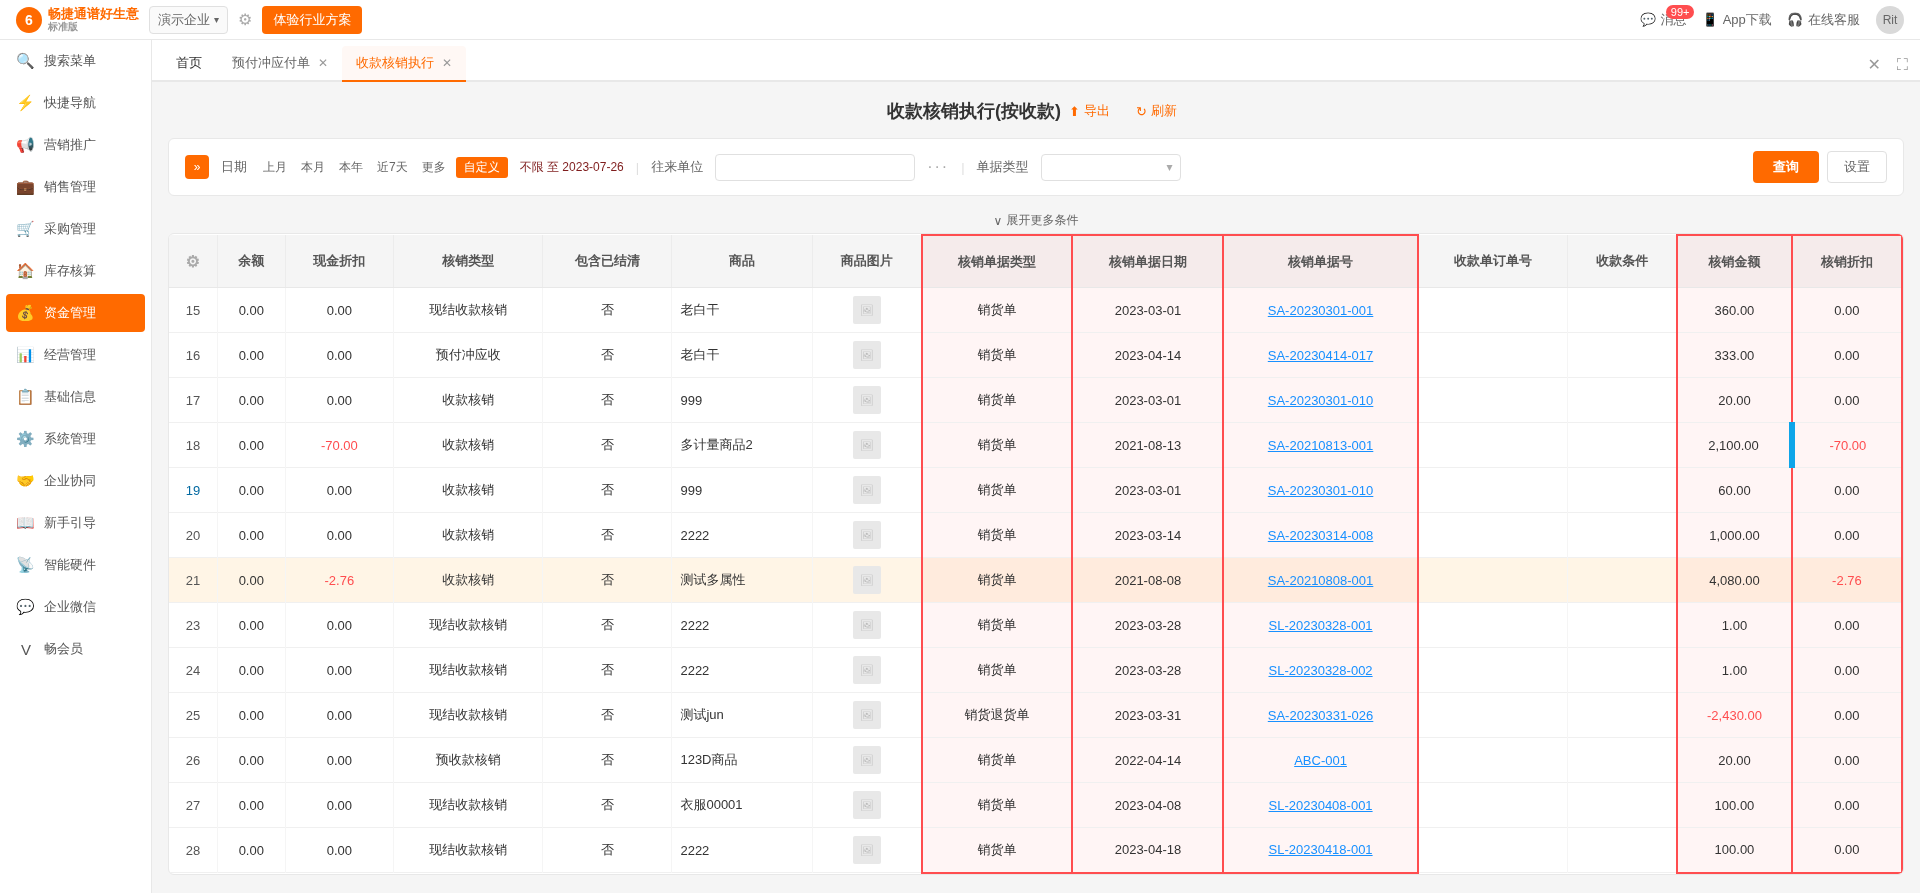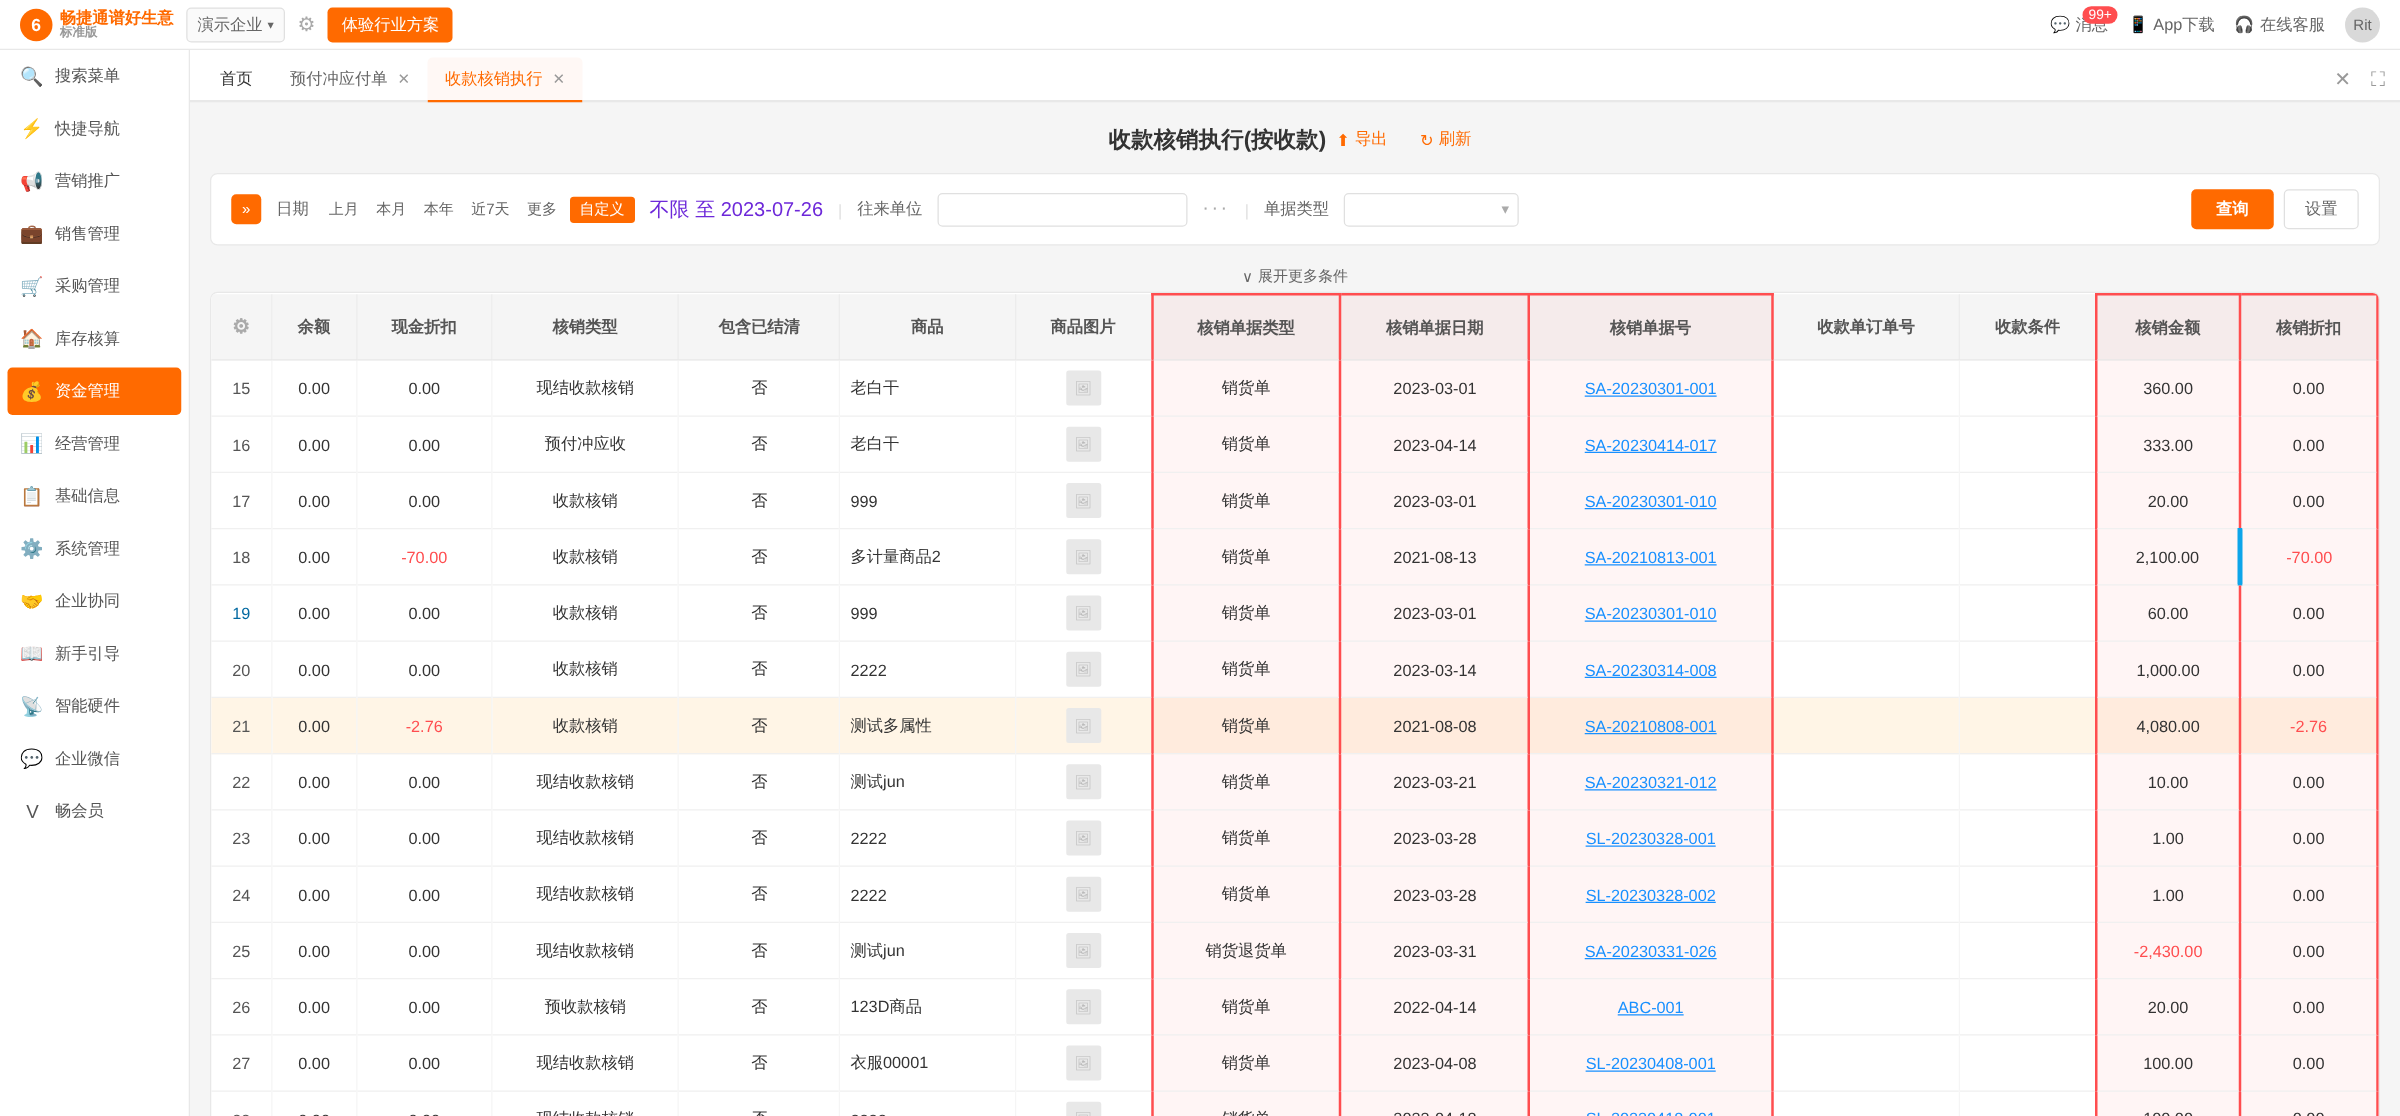--- a/index.html
+++ b/index.html
@@ -49,21 +49,21 @@
     .action-btn { display: flex; align-items: center; gap: 4px; color: #ff6a00; font-size: 13px; cursor: pointer; padding: 4px 8px; border-radius: 4px; }
 
     
     .filter-card { background: #fff; border-radius: 6px; padding: 12px 16px; margin-bottom: 12px; border: 1px solid #e8e8e8; }
     .filter-row { display: flex; align-items: center; gap: 12px; flex-wrap: wrap; }
     .filter-expand-btn { width: 24px; height: 24px; background: #ff6a00; color: #fff; border-radius: 4px; display: flex; align-items: center; justify-content: center; cursor: pointer; font-size: 12px; flex-shrink: 0; }
     .filter-label { font-size: 13px; color: #666; flex-shrink: 0; }
     .date-btns { display: flex; align-items: center; gap: 6px; }
     .date-btn { font-size: 12px; color: #666; cursor: pointer; padding: 2px 4px; border-radius: 3px; }
     .date-btn.custom { color: #fff; background: #ff6a00; padding: 2px 8px; border-radius: 3px; }
-    .date-range-text { font-size: 16px; color: #6d28d9; }
+    .date-range-text { font-size: 12px; color: #7f1d1d; }
     .filter-separator { color: #e0e0e0; }
     .filter-input { border: 1px solid #e0e0e0; border-radius: 4px; padding: 5px 10px; font-size: 13px; color: #333; background: #fff; min-width: 160px; outline: none; }
     .filter-dots { color: #aaa; letter-spacing: 2px; font-size: 16px; cursor: pointer; }
     .filter-select { border: 1px solid #e0e0e0; border-radius: 4px; padding: 5px 28px 5px 10px; font-size: 13px; color: #333; background: #fff; outline: none; appearance: none; min-width: 140px; cursor: pointer; }
     .filter-select-wrap { position: relative; }
     .filter-select-wrap::after { content: "▾"; position: absolute; right: 8px; top: 50%; transform: translateY(-50%); color: #aaa; pointer-events: none; font-size: 12px; }
     .query-btn { background: #ff6a00; color: #fff; border: none; padding: 6px 20px; border-radius: 4px; cursor: pointer; font-size: 13px; font-weight: bold; }
     .setting-btn { background: #fff; color: #666; border: 1px solid #e0e0e0; padding: 6px 16px; border-radius: 4px; cursor: pointer; font-size: 13px; }
 
     .expand-more-bar { display: flex; align-items: center; justify-content: center; padding: 4px 0; cursor: pointer; color: #666; font-size: 12px; gap: 4px; }
@@ -353,21 +353,21 @@
     <td>否</td>
     <td class="left">多计量商品2</td>
     <td style="text-align:center;">
     <div style="width:28px;height:28px;background:#e8e8e8;border-radius:2px;margin:0 auto;display:flex;align-items:center;justify-content:center;font-size:11px;color:#bbb;">🖼</div>
   </td>
     <td style="border-left:2px solid #ff4d4f;border-right:2px solid #ff4d4f;background:rgba(255,0,0,0.04);">销货单</td>
     <td style="border-left:2px solid #ff4d4f;border-right:2px solid #ff4d4f;background:rgba(255,0,0,0.04);">2021-08-13</td>
     <td class="link" style="border-left:2px solid #ff4d4f;border-right:2px solid #ff4d4f;background:rgba(255,0,0,0.04);color:#1890ff;">SA-20210813-001</td>
     <td></td>
     <td></td>
-    <td style="border-left:2px solid #ff4d4f;border-right:4px solid #0ea5e9;background:rgba(255,0,0,0.04);">2,100.00</td>
+    <td style="border-left:2px solid #ff4d4f;border-right:6px solid #0ea5e9;background:rgba(255,0,0,0.04);">2,100.00</td>
     <td style="border-left:2px solid #ff4d4f;border-right:2px solid #ff4d4f;background:rgba(255,0,0,0.04);color:#ff4d4f;">-70.00</td>
   </tr>
                 <tr>
     <td style="text-align:center;color:#0369a1;">19</td>
     <td>0.00</td>
     <td style="">0.00</td>
     <td>收款核销</td>
     <td>否</td>
     <td class="left">999</td>
     <td style="text-align:center;">
@@ -409,38 +409,20 @@
     <td style="text-align:center;">
     <div style="width:28px;height:28px;background:#e8e8e8;border-radius:2px;margin:0 auto;display:flex;align-items:center;justify-content:center;font-size:11px;color:#bbb;">🖼</div>
   </td>
     <td style="border-left:2px solid #ff4d4f;border-right:2px solid #ff4d4f;background:rgba(255,0,0,0.04);">销货单</td>
     <td style="border-left:2px solid #ff4d4f;border-right:2px solid #ff4d4f;background:rgba(255,0,0,0.04);">2021-08-08</td>
     <td class="link" style="border-left:2px solid #ff4d4f;border-right:2px solid #ff4d4f;background:rgba(255,0,0,0.04);color:#1890ff;">SA-20210808-001</td>
     <td></td>
     <td></td>
     <td style="border-left:2px solid #ff4d4f;border-right:2px solid #ff4d4f;background:rgba(255,0,0,0.04);">4,080.00</td>
     <td style="border-left:2px solid #ff4d4f;border-right:2px solid #ff4d4f;background:rgba(255,0,0,0.04);color:#ff4d4f;">-2.76</td>
-  </tr>
-                <tr>
-    <td style="text-align:center;color:#555;">22</td>
-    <td>0.00</td>
-    <td style="">0.00</td>
-    <td>现结收款核销</td>
-    <td>否</td>
-    <td class="left">测试jun</td>
-    <td style="text-align:center;">
-    <div style="width:28px;height:28px;background:#e8e8e8;border-radius:2px;margin:0 auto;display:flex;align-items:center;justify-content:center;font-size:11px;color:#bbb;">🖼</div>
-  </td>
-    <td style="border-left:2px solid #ff4d4f;border-right:2px solid #ff4d4f;background:rgba(255,0,0,0.04);">销货单</td>
-    <td style="border-left:2px solid #ff4d4f;border-right:2px solid #ff4d4f;background:rgba(255,0,0,0.04);">2023-03-21</td>
-    <td class="link" style="border-left:2px solid #ff4d4f;border-right:2px solid #ff4d4f;background:rgba(255,0,0,0.04);color:#1890ff;">SA-20230321-012</td>
-    <td></td>
-    <td></td>
-    <td style="border-left:2px solid #ff4d4f;border-right:2px solid #ff4d4f;background:rgba(255,0,0,0.04);">10.00</td>
-    <td style="border-left:2px solid #ff4d4f;border-right:2px solid #ff4d4f;background:rgba(255,0,0,0.04);">0.00</td>
   </tr>
                 <tr>
     <td style="text-align:center;color:#555;">23</td>
     <td>0.00</td>
     <td style="">0.00</td>
     <td>现结收款核销</td>
     <td>否</td>
     <td class="left">2222</td>
     <td style="text-align:center;">
     <div style="width:28px;height:28px;background:#e8e8e8;border-radius:2px;margin:0 auto;display:flex;align-items:center;justify-content:center;font-size:11px;color:#bbb;">🖼</div>

